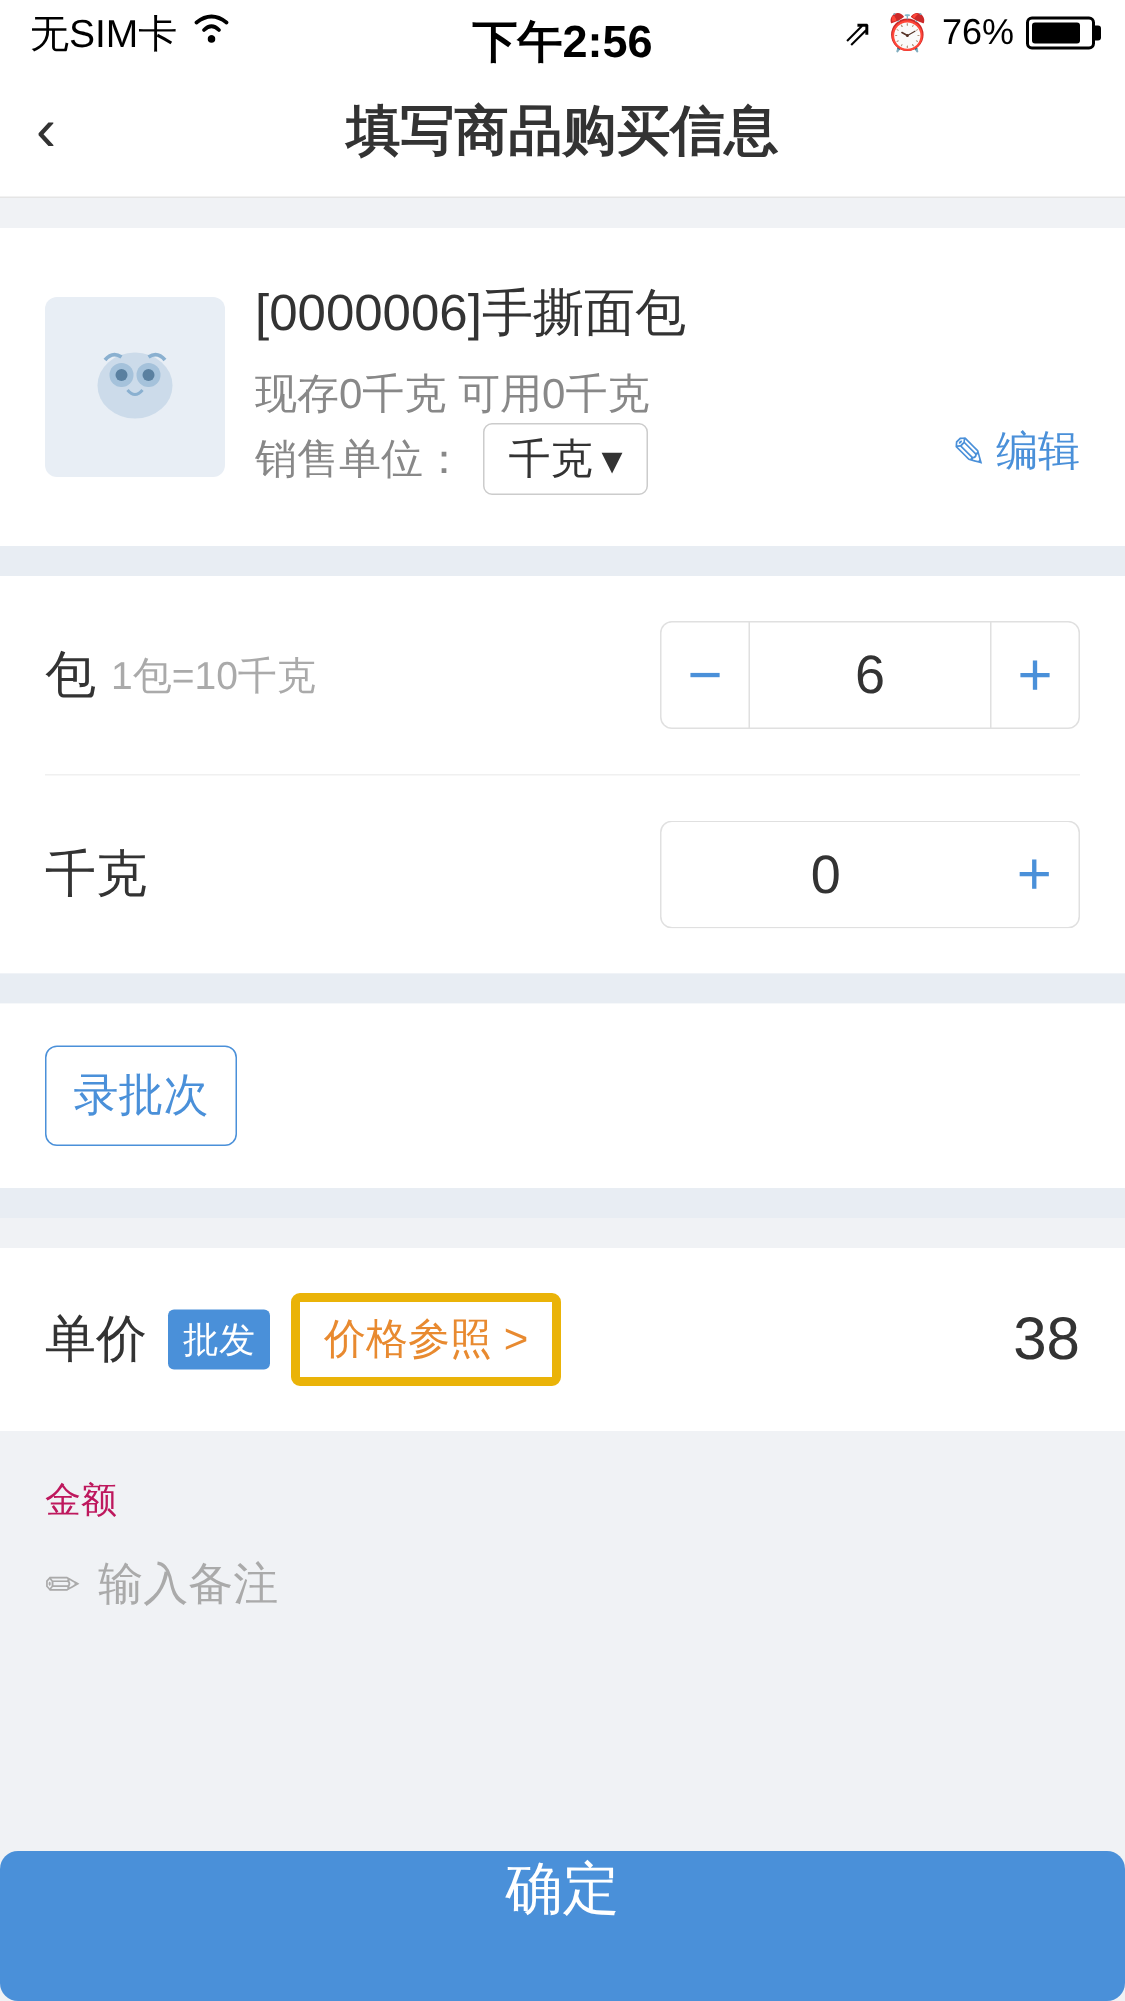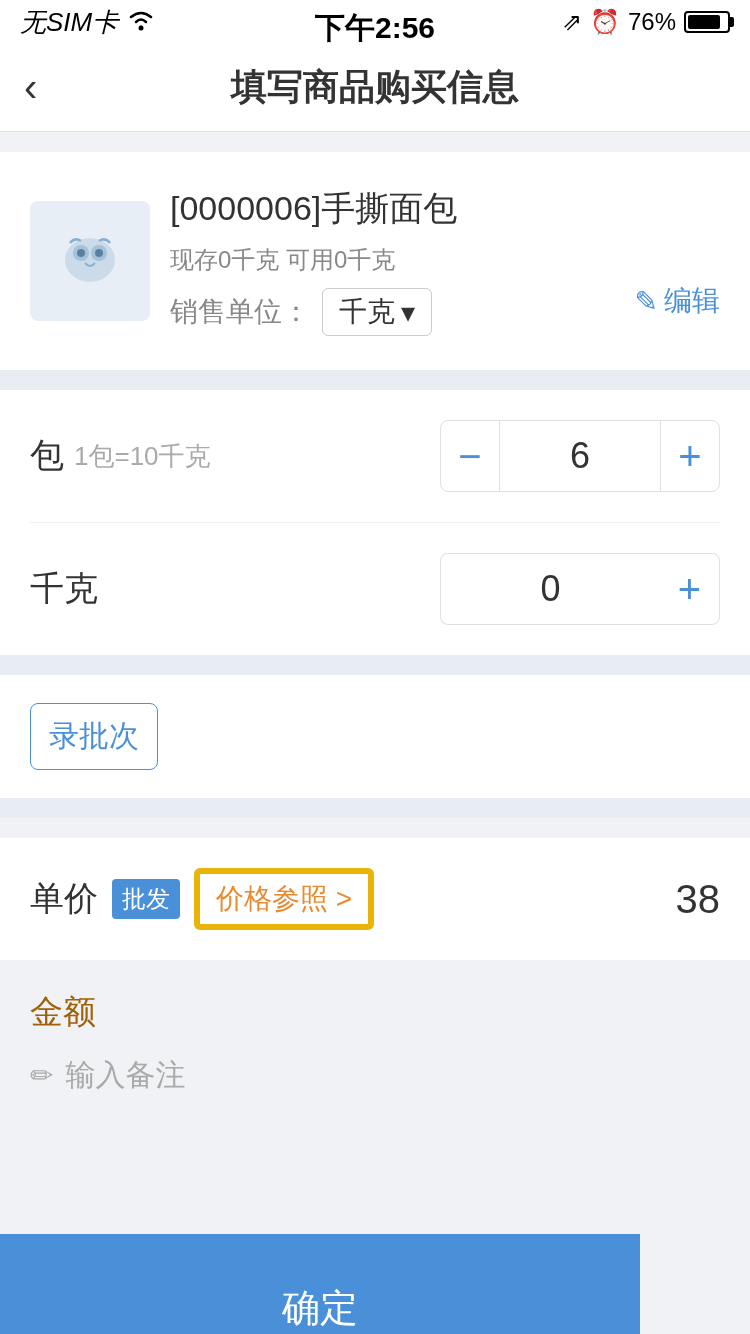--- a/index.html
+++ b/index.html
@@ -21,24 +21,22 @@
       display: flex;
       align-items: center;
       justify-content: space-between;
       padding: 0 20px;
       font-size: 28px;
       font-weight: 500;
       color: #000;
     }
     .status-left {
       display: flex;
-      align-items: center;
       gap: 8px;
       font-size: 26px;
-      font-style: italic;
     }
     .status-center {
       font-size: 30px;
       font-weight: 600;
       position: absolute;
       left: 50%;
       transform: translateX(-50%);
       top: 8px;
     }
     .status-right {
@@ -126,23 +124,22 @@
     .product-info {
       flex: 1;
     }
     .product-name {
       font-size: 34px;
       color: #333;
       font-weight: 500;
       margin-bottom: 12px;
     }
     .product-stock {
-      font-size: 24px;
+      font-size: 28px;
       color: #888;
-      margin-bottom: 12px;
     }
     .product-unit-row {
       display: flex;
       align-items: center;
       gap: 12px;
     }
     .product-unit-label {
       font-size: 28px;
       color: #888;
     }
@@ -314,22 +311,22 @@
       background: #f0f2f5;
       padding: 30px 30px 20px;
     }
     .amount-row {
       display: flex;
       align-items: center;
       gap: 16px;
       margin-bottom: 20px;
     }
     .amount-label {
-      font-size: 33px;
-      color: #a16207;
+      font-size: 24px;
+      color: #be185d;
     }
     .amount-value {
       font-size: 40px;
       color: #333;
       font-weight: 600;
     }
     .note-row {
       display: flex;
       align-items: center;
       gap: 12px;
@@ -347,27 +344,28 @@
     .bottom-spacer {
       height: 300px;
       background: #f0f2f5;
     }
 
     
     .confirm-bar {
       position: fixed;
       bottom: 0;
       left: 0;
-      width: 640px;
+      width: 750px;
       height: 100px;
       background: #4a90d9;
       display: flex;
-      align-items: flex-end;
+      align-items: flex-start;
       justify-content: center;
       cursor: pointer;
+      border-radius: 12px;
     }
     .confirm-text {
       font-size: 38px;
       color: #fff;
       font-weight: 500;
     }
   </style>
 </head>
 <body>
 

